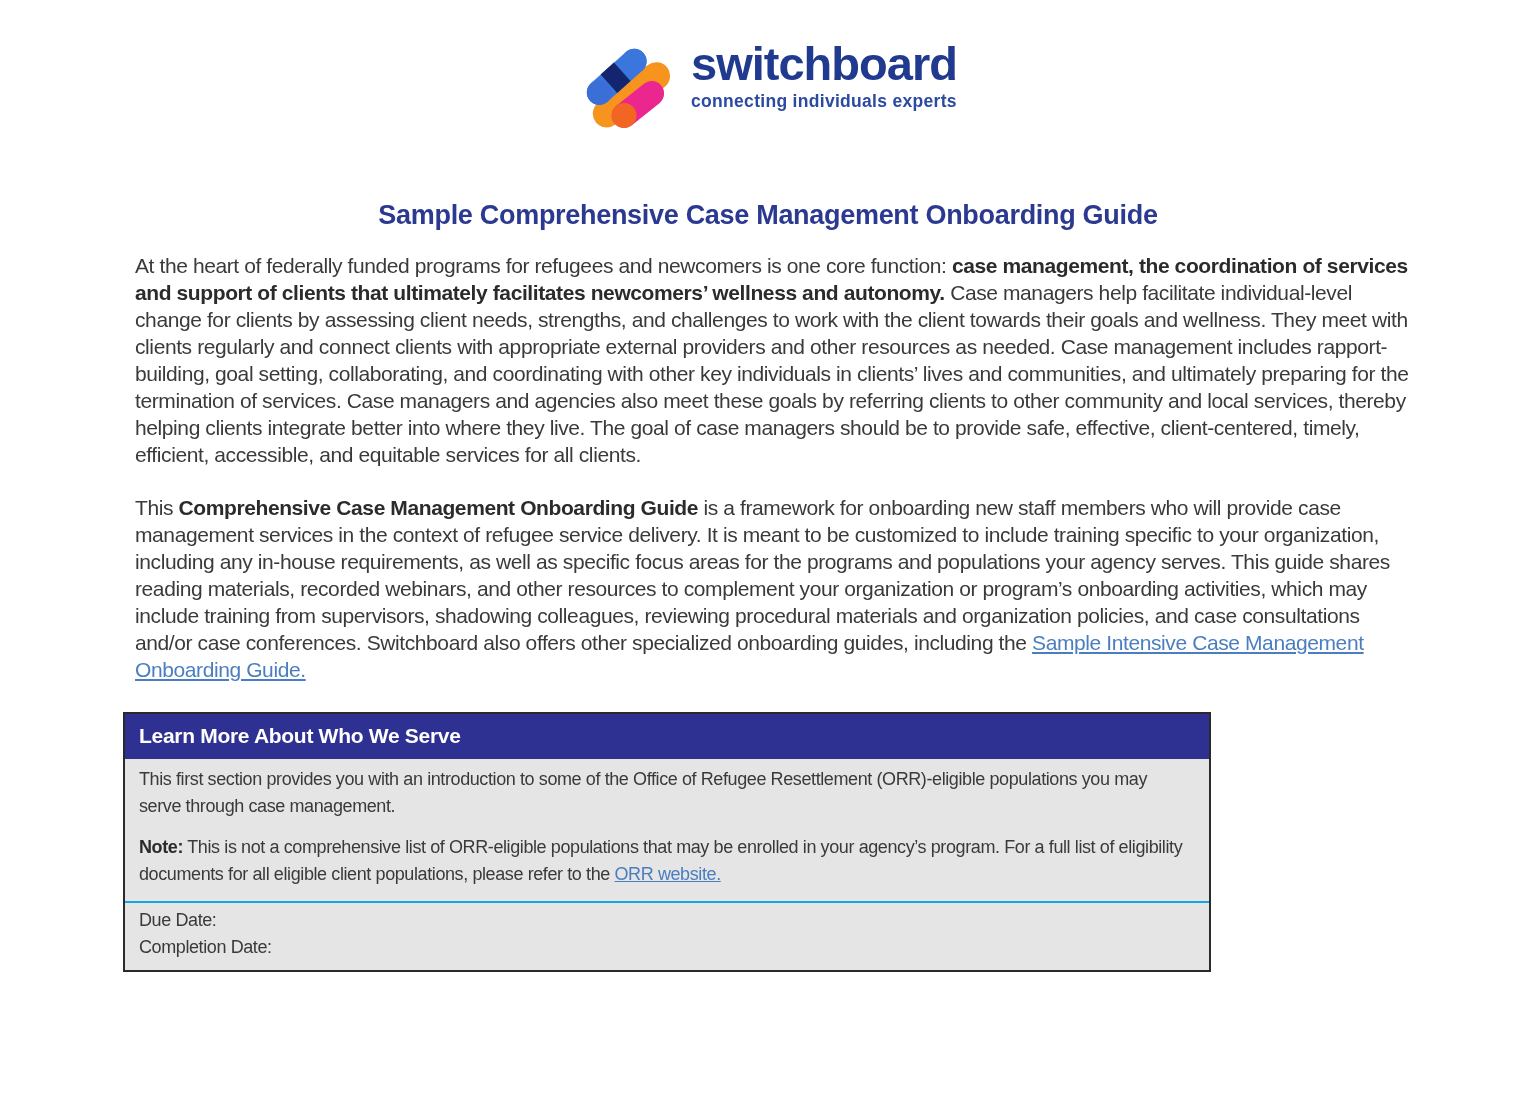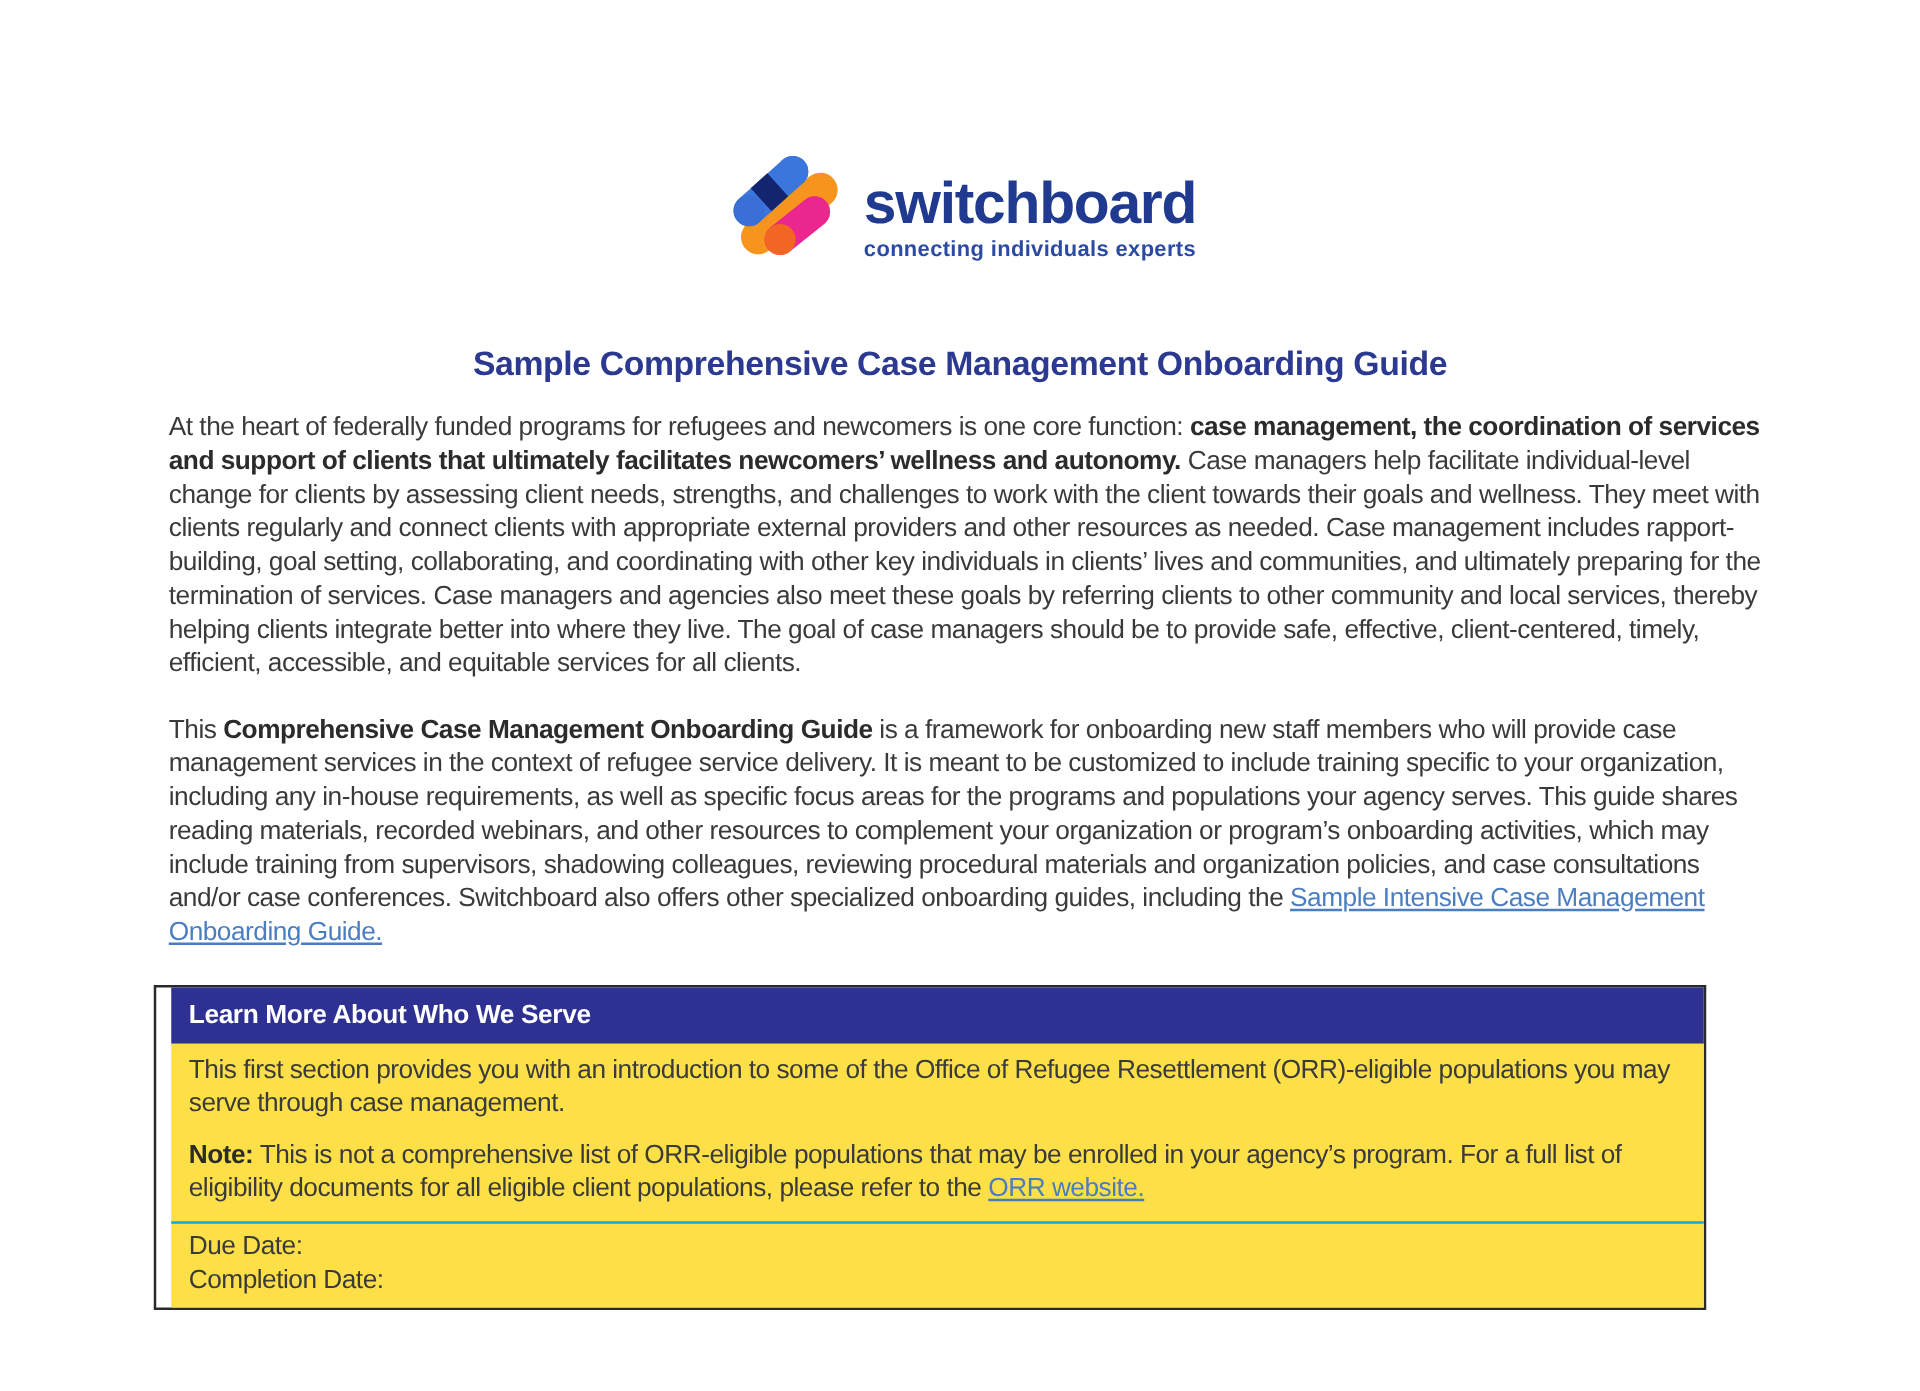--- a/index.html
+++ b/index.html
@@ -16,23 +16,23 @@
     overflow: hidden;
   }
   .content {
     padding: 0 123px;
   }
 
   
   .logo-row {
     display: flex;
     justify-content: center;
-    align-items: flex-end;
+    align-items: flex-start;
     gap: 20px;
-    padding-top: 116px;
+    padding-top: 40px;
   }
   .logo-mark {
     width: 92px;
     height: 94px;
     flex: 0 0 auto;
   }
   .logo-text {
     display: flex;
     flex-direction: column;
     align-items: flex-start;
@@ -79,36 +79,35 @@
   }
   a.doc-link {
     color: #4a7ec0;
     text-decoration: underline;
     cursor: pointer;
   }
 
   
   .serve-table {
     margin-top: 29px;
-    width: 1242px;
+    width: 1088px;
     border: 2px solid #2a2a2a;
     box-sizing: border-box;
-    padding-left: 12px;
   }
   .serve-table-header {
     background: #2e3192;
     color: #ffffff;
     font-weight: bold;
     font-size: 21px;
     letter-spacing: -0.3px;
     padding: 10px 14px 11px 14px;
   }
   .serve-table-row {
-    background: #fde047;
-    font-size: 21px;
+    background: #e5e5e5;
+    font-size: 18px;
     line-height: 27px;
     letter-spacing: -0.4px;
     color: #3a3a3a;
     padding: 7px 16px 13px 14px;
   }
   .serve-table-row + .serve-table-row {
     border-top: 2px solid #0ea5e9;
   }
   .cell-par {
     margin: 0;

